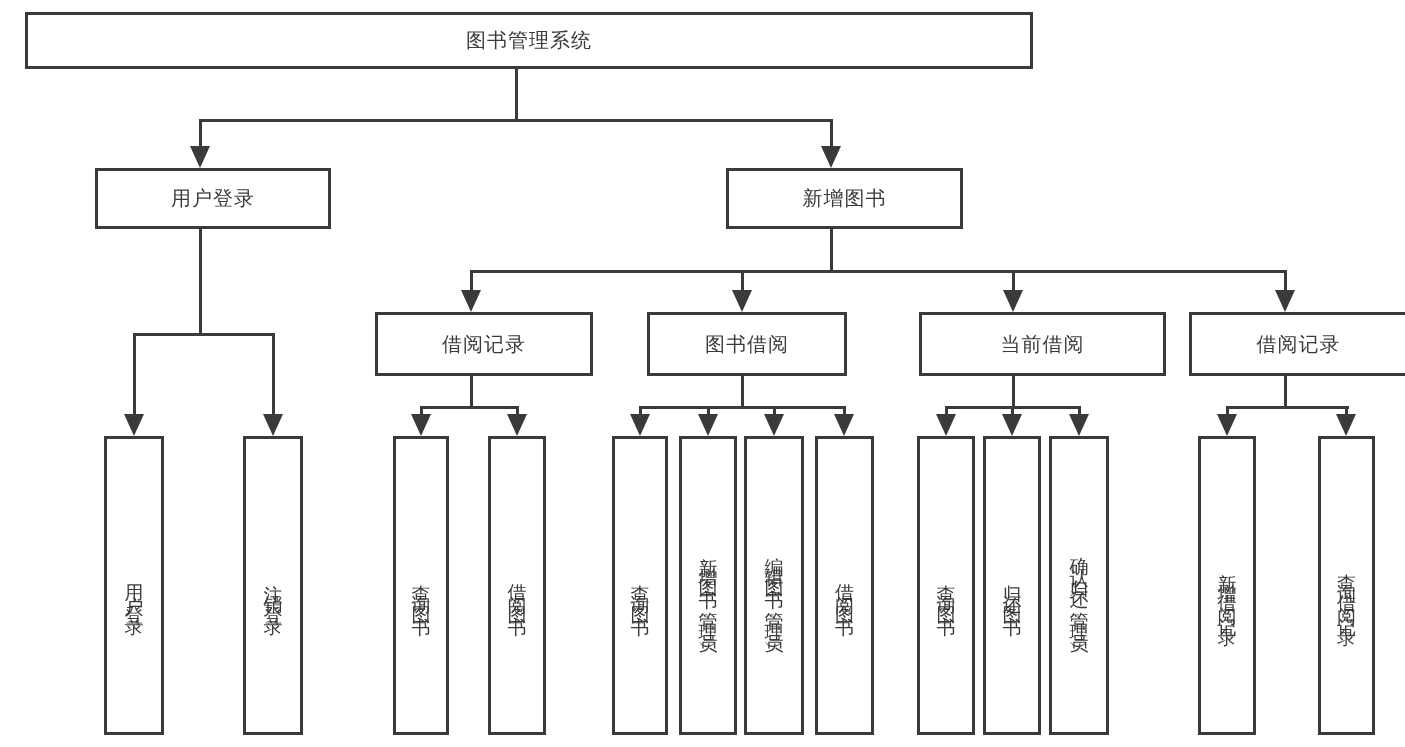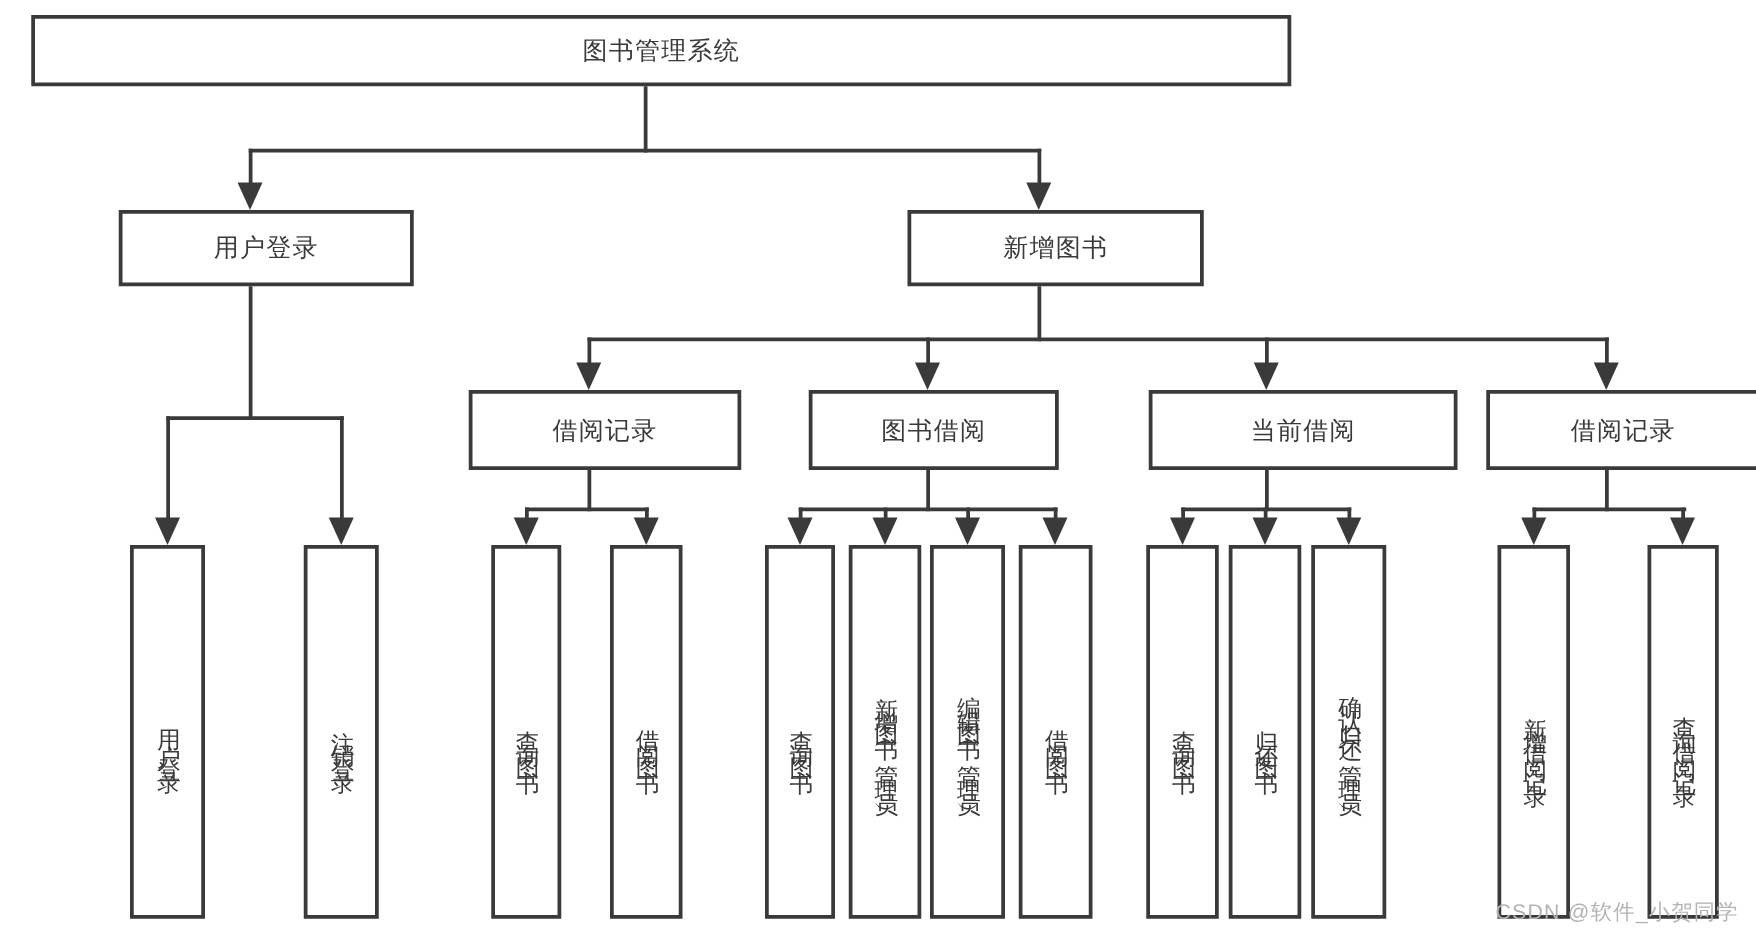--- a/index.html
+++ b/index.html
@@ -162,14 +162,13 @@
     <span class="vtext">确认归还（管理员）</span>
   </div>
 
   <div class="node v" style="left:1198px;top:436px;width:58px;height:299px">
     <span class="vtext">新增借阅记录</span>
   </div>
   <div class="node v" style="left:1318px;top:436px;width:57px;height:299px">
     <span class="vtext">查询借阅记录</span>
   </div>
 
-  <div class="watermark">CSDN @软件_小贺同学</div>
 </div>
 
 </body></html>

